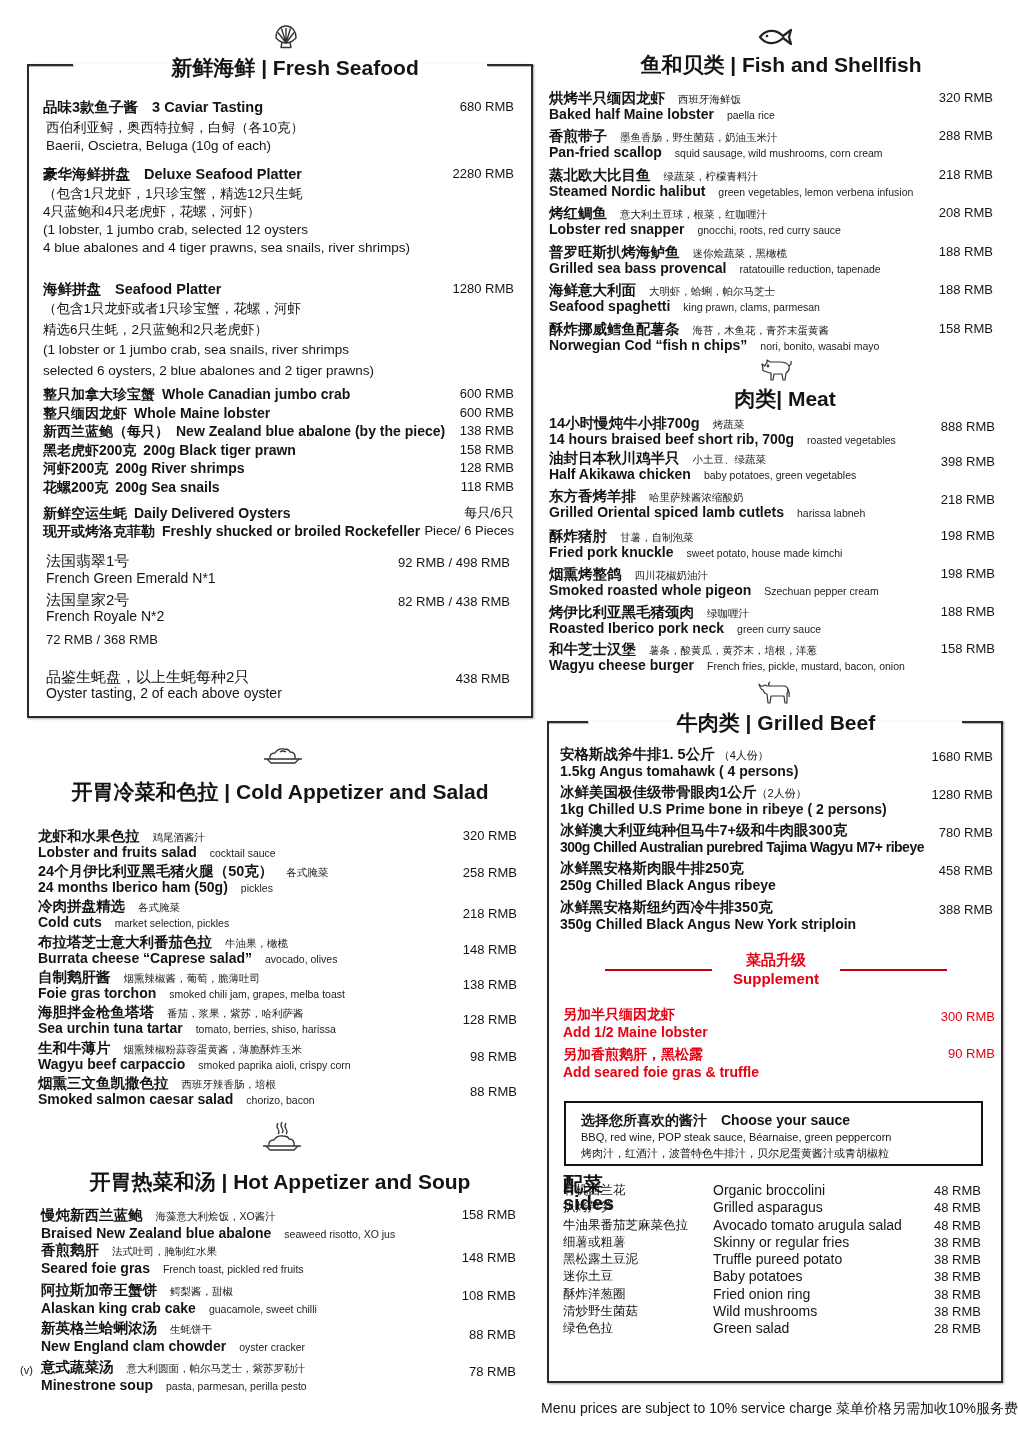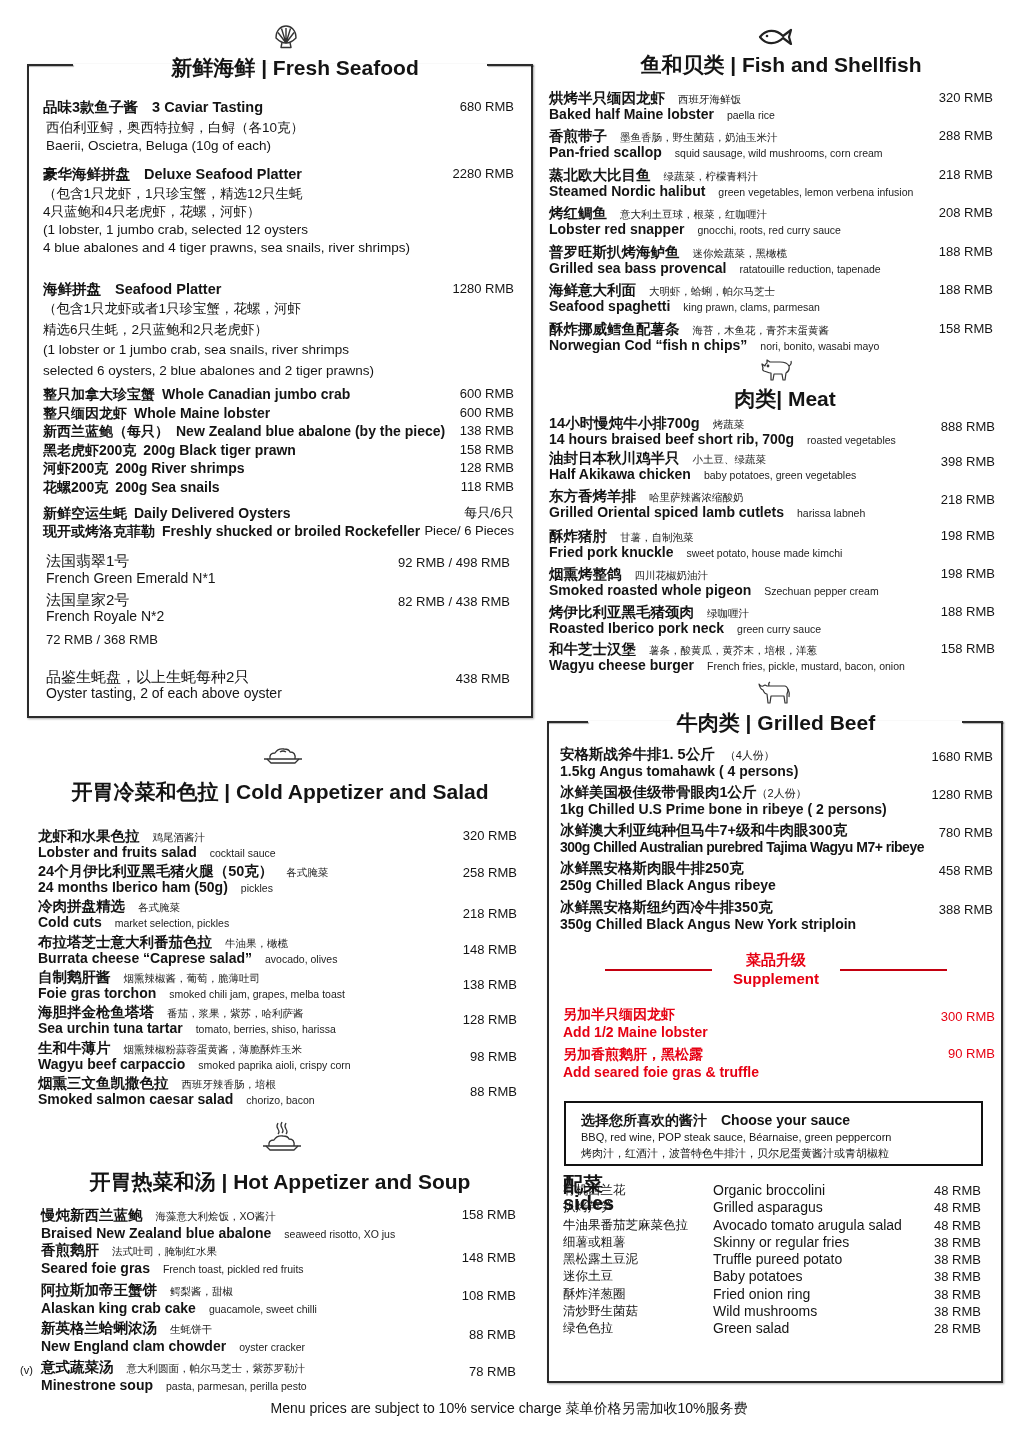--- a/index.html
+++ b/index.html
@@ -406,21 +406,21 @@
     </svg>
   </div>
   <div class="box" style="left:547px;top:721px;width:456px;height:662px"></div>
   <div class="seg" style="left:547px;top:721px;width:41px"></div>
   <div class="seg" style="left:962px;top:721px;width:41px"></div>
   <h2 class="sec-title" style="left:596px;top:709px;width:360px">牛肉类 | Grilled Beef</h2>
 
   <div class="a beef" style="left:560px;top:744.5px;width:433px">
     <div class="it" style="height:38.3px">
       <div>
-          <div class="l1"><span class="cn">安格斯战斧牛排1. 5公斤</span><span style="font-size:11px;margin-left:10px">（4人份）</span></div>
+          <div class="l1"><span class="cn">安格斯战斧牛排1. 5公斤</span><span style="font-size:11px;margin-left:4px">（4人份）</span></div>
       <div class="l2"><span class="en">1.5kg Angus tomahawk ( 4 persons)</span></div>
         </div>
       <span class="price" style="padding-top:3px">1680 RMB</span>
     </div>
     <div class="it" style="height:38.3px">
       <div>
           <div class="l1"><span class="cn">冰鲜美国极佳级带骨眼肉1公斤</span><span style="font-size:11px">（2人份）</span></div>
       <div class="l2"><span class="en">1kg Chilled U.S Prime bone in ribeye ( 2 persons)</span></div>
         </div>
       <span class="price" style="padding-top:3px">1280 RMB</span>
@@ -525,13 +525,13 @@
         <span class="side-price">38 RMB</span>
       </div>
     <div class="side-row">
         <span class="side-cn">绿色色拉</span>
         <span class="side-en">Green salad</span>
         <span class="side-price">28 RMB</span>
       </div>
   </div>
 </section>
 
-<div class="a" style="left:0;top:1399px;width:1018px;text-align:center;font-size:14px;line-height:18px;white-space:nowrap">Menu prices are subject to 10% service charge 菜单价格另需加收10%服务费</div>
+<div class="a" style="left:0;top:1399px;width:1018px;text-align:right;font-size:14px;line-height:18px;white-space:nowrap">Menu prices are subject to 10% service charge 菜单价格另需加收10%服务费</div>
 
 </body></html>

